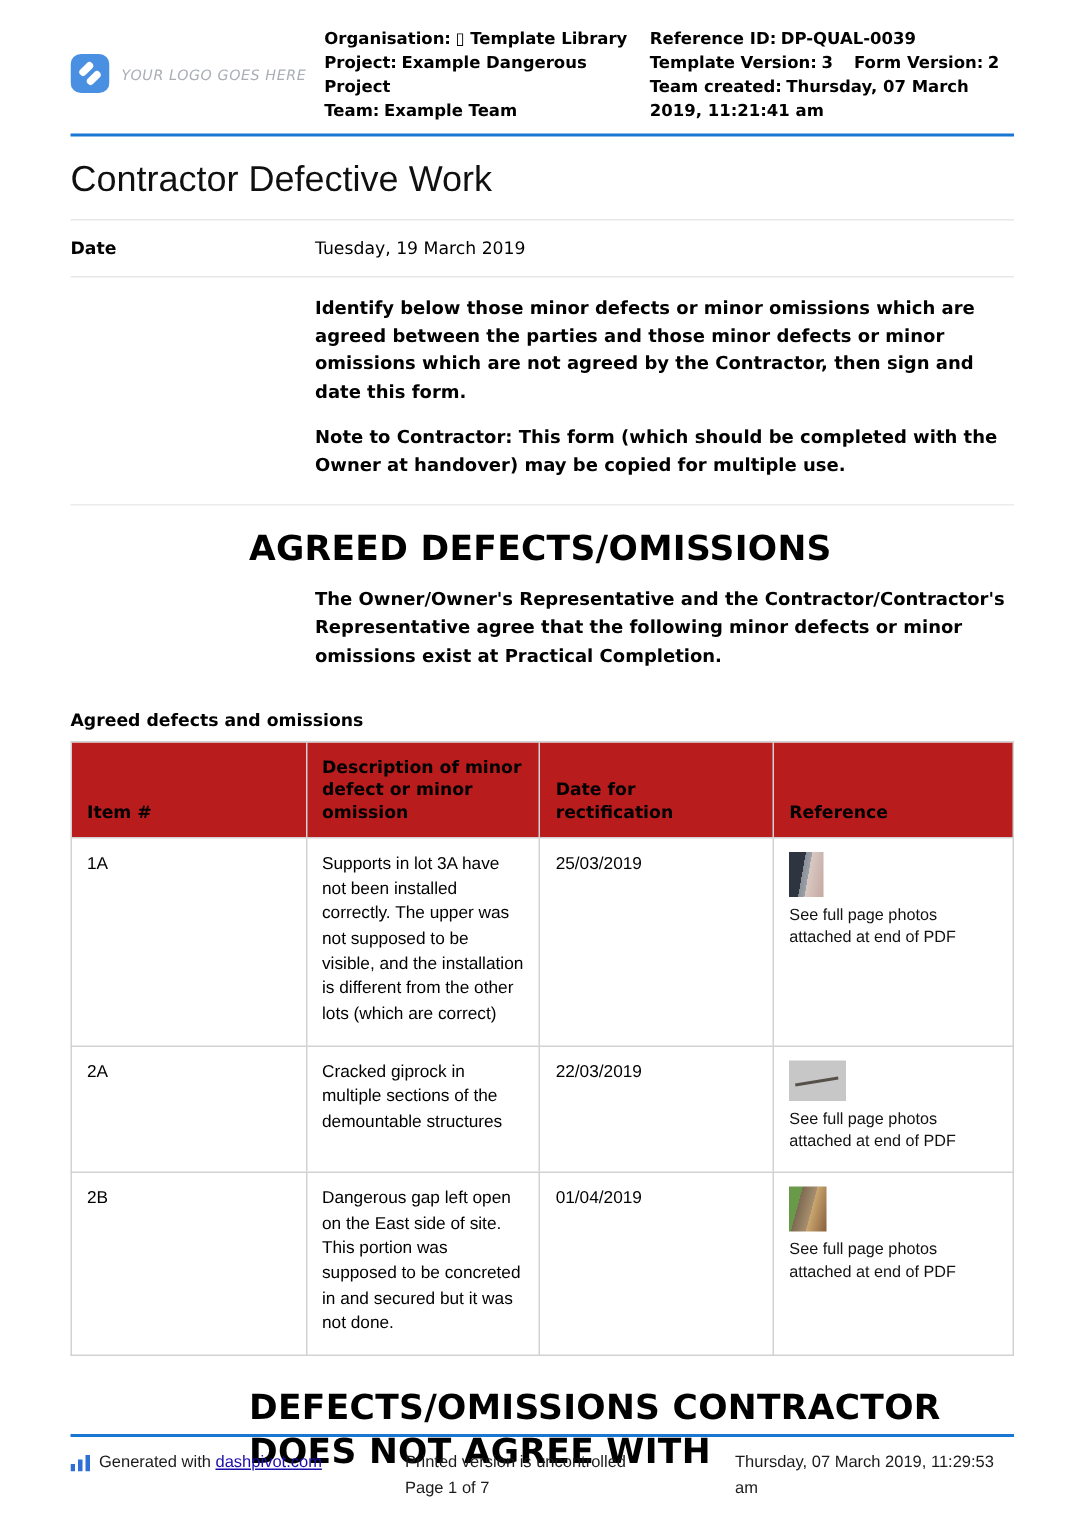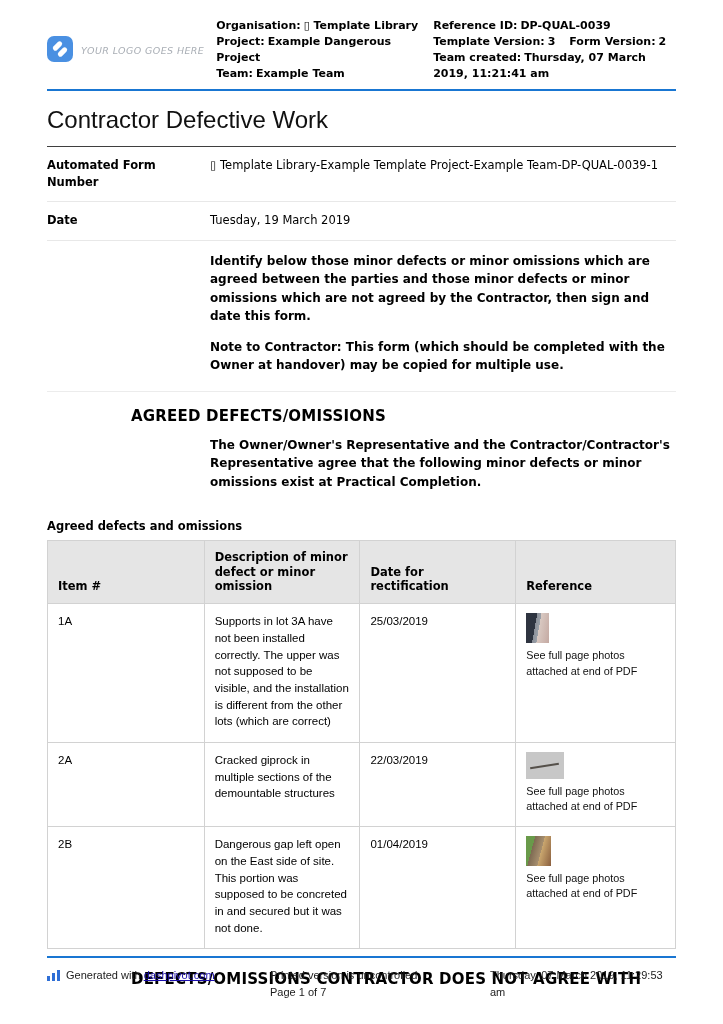--- a/index.html
+++ b/index.html
@@ -27,27 +27,27 @@
   .info-row.rest  { border-top:1px solid #e8e8e8; }
   .info-label { width:163px; font-weight:bold; padding-right:12px; }
   .info-value { flex:1; }
   
   .instructions { border-top:1px solid #e8e8e8; margin-left:0; padding:11px 0 16px 163px; }
   .instructions p { font-size:12px; font-weight:bold; line-height:1.55; }
   .instructions p + p { margin-top:12px; }
   .soft-divider { border-top:1px solid #ececec; }
   
   .section { padding-top:15px; }
-  .section-head { margin-left:84px; font-size:15px; font-weight:bold; letter-spacing:.2px; line-height:1.25; }
+  .section-head { margin-left:119px; font-size:23px; font-weight:bold; letter-spacing:.2px; line-height:1.25; }
   .section-desc { margin-left:163px; font-size:12px; font-weight:bold; line-height:1.55; margin-top:10px; }
   
   .table-label { font-size:11.5px; font-weight:bold; margin:27px 0 7px 0; }
   table.defects { width:100%; border-collapse:collapse; font-family:"Liberation Sans", sans-serif; }
   table.defects th {
-    background:#e5e5e5; font-size:11.5px; text-align:left; vertical-align:bottom;
+    background:#b91c1c; font-size:11.5px; text-align:left; vertical-align:bottom;
     padding:9px 10px; border:1px solid #d2d2d2; line-height:1.3; font-family:"DejaVu Sans", sans-serif;margin-left:28px;
   }
   table.defects td {
     font-size:11.5px; vertical-align:top; padding:9px 10px 12px 10px;
     border:1px solid #d2d2d2; line-height:1.45;
   }
   .ref-note { font-size:10.8px; line-height:1.4; margin-top:5px; color:#111; }
   .thumb { display:block; }
   .thumb-1 { width:23px; height:30px;
     background:linear-gradient(100deg,#2e3440 0%,#2e3440 40%,#8a8f98 40%,#9aa0a8 55%,#d9c9c2 55%,#c4a9a2 100%); }
@@ -88,24 +88,20 @@
     <div class="hdr-col hdr-right">
       <div><b>Reference ID:</b><span>DP-QUAL-0039</span></div>
       <div><b>Template Version:</b><span>3</span><b class="pair2">Form Version:</b><span>2</span></div>
       <div><b>Team created:</b><span>Thursday, 07 March 2019, 11:21:41 am</span></div>
     </div>
   </div>
   <div class="blue-rule" style="background:#1976d2;"></div>
 
   <h1 class="title">Contractor Defective Work</h1>
 
-  <div class="info-row first">
-    <div class="info-label">Automated Form Number</div>
-    <div class="info-value">▯ Template Library-Example Template Project-Example Team-DP-QUAL-0039-1</div>
-  </div>
   <div class="info-row rest">
     <div class="info-label">Date</div>
     <div class="info-value">Tuesday, 19 March 2019</div>
   </div>
 
   <div class="instructions">
     <p>Identify below those minor defects or minor omissions which are agreed between the parties and those minor defects or minor omissions which are not agreed by the Contractor, then sign and date this form.</p>
     <p>Note to Contractor: This form (which should be completed with the Owner at handover) may be copied for multiple use.</p>
   </div>
 

